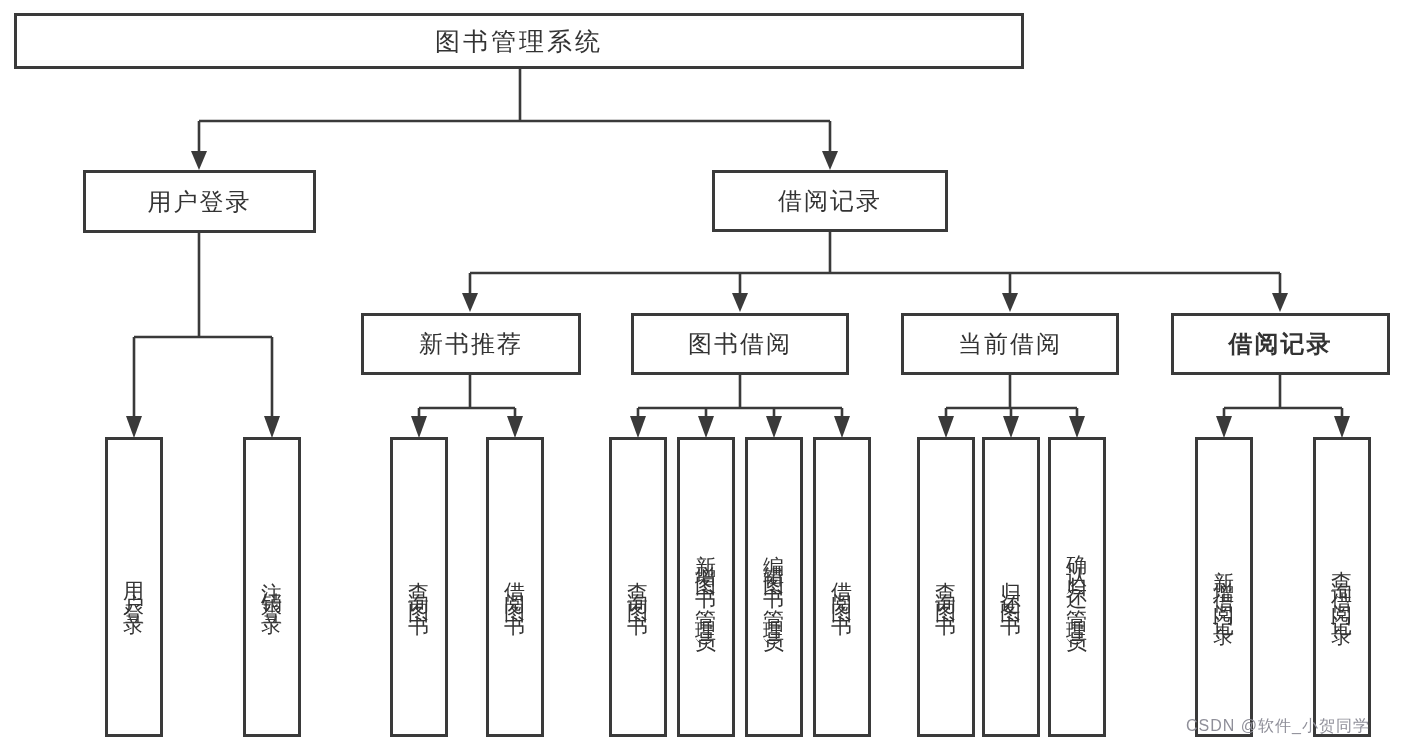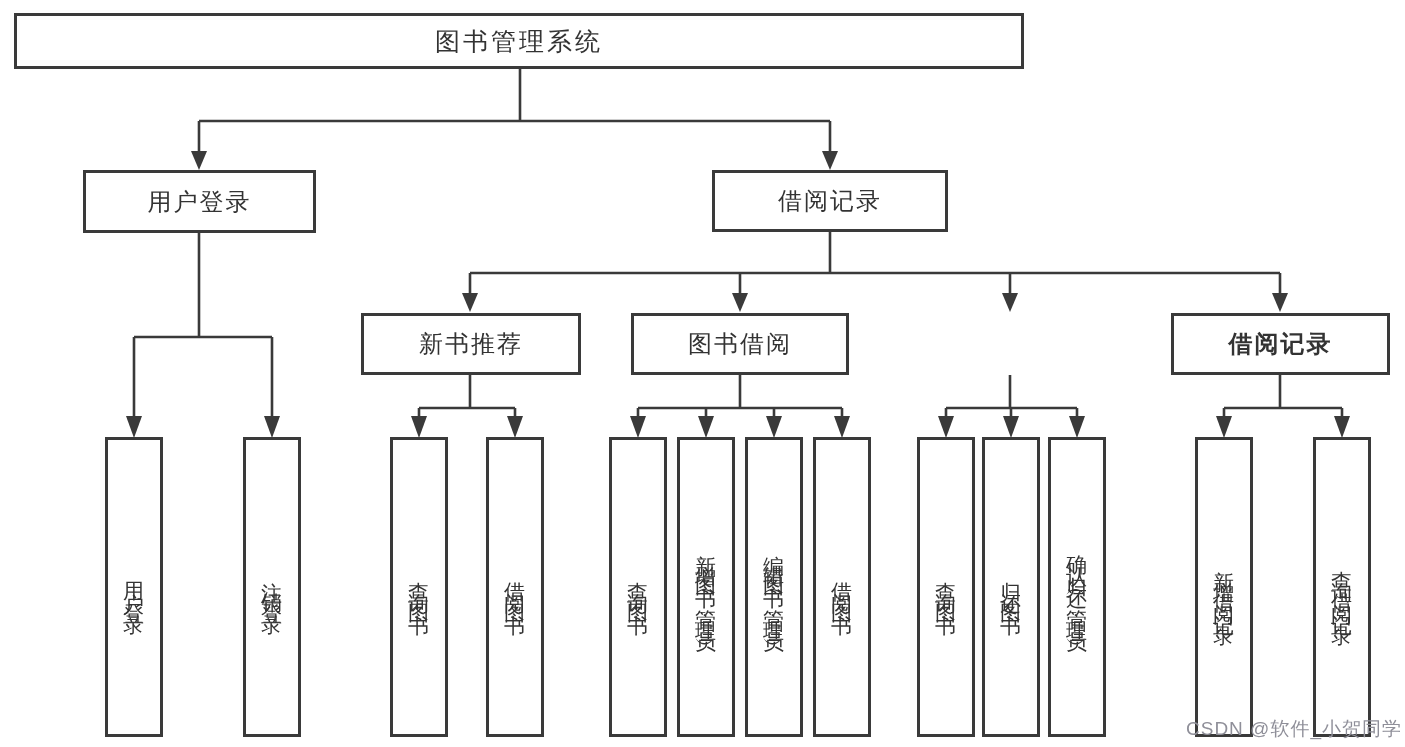--- a/index.html
+++ b/index.html
@@ -61,21 +61,21 @@
   .b-f08 { left: 813px;  }
   .b-f09 { left: 917px;  }
   .b-f10 { left: 982px;  }
   .b-f11 { left: 1048px; }
   .b-f12 { left: 1195px; }
   .b-f13 { left: 1313px; }
   .watermark {
     position: absolute;
     left: 1186px;
     top: 716px;
-    font-size: 19px;
+    font-size: 16px;
     letter-spacing: 1px;
     color: #8f8f99;
     white-space: nowrap;
     z-index: 5;
   }
 </style>
 </head>
 <body>
 
 <div class="stage">
@@ -120,20 +120,21 @@
     </g>
   </svg>
 
   <div class="box h b-root">图书管理系统</div>
 
   <div class="box h b-l2a">用户登录</div>
   <div class="box h b-l2b">借阅记录</div>
 
   <div class="box h b-l3a">新书推荐</div>
   <div class="box h b-l3b">图书借阅</div>
+  <div class="box h b-l3c">当前借阅</div>
   <div class="box h b-l3d">借阅记录</div>
 
   <div class="box v b-f01">用户登录</div>
   <div class="box v b-f02">注销登录</div>
   <div class="box v b-f03">查询图书</div>
   <div class="box v b-f04">借阅图书</div>
   <div class="box v b-f05">查询图书</div>
   <div class="box v b-f06">新增图书（管理员）</div>
   <div class="box v b-f07">编辑图书（管理员）</div>
   <div class="box v b-f08">借阅图书</div>

